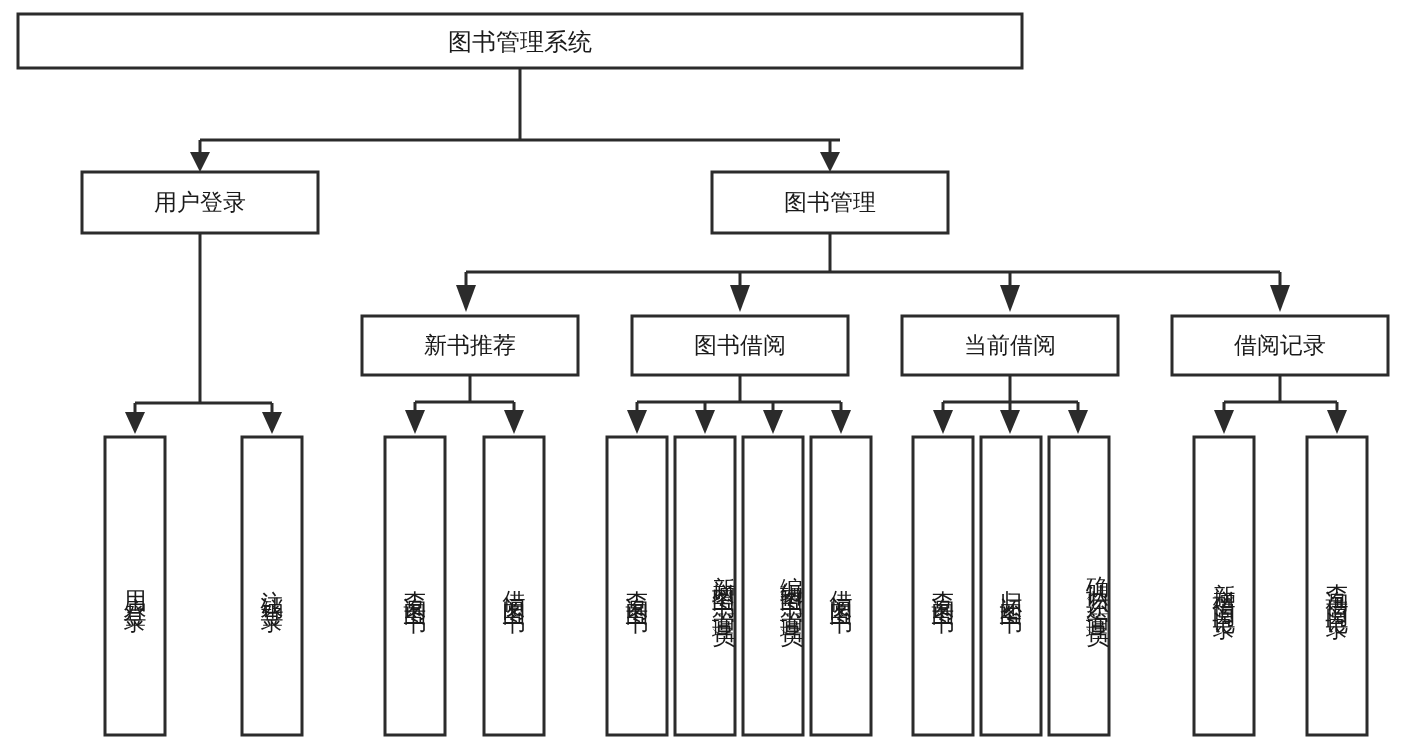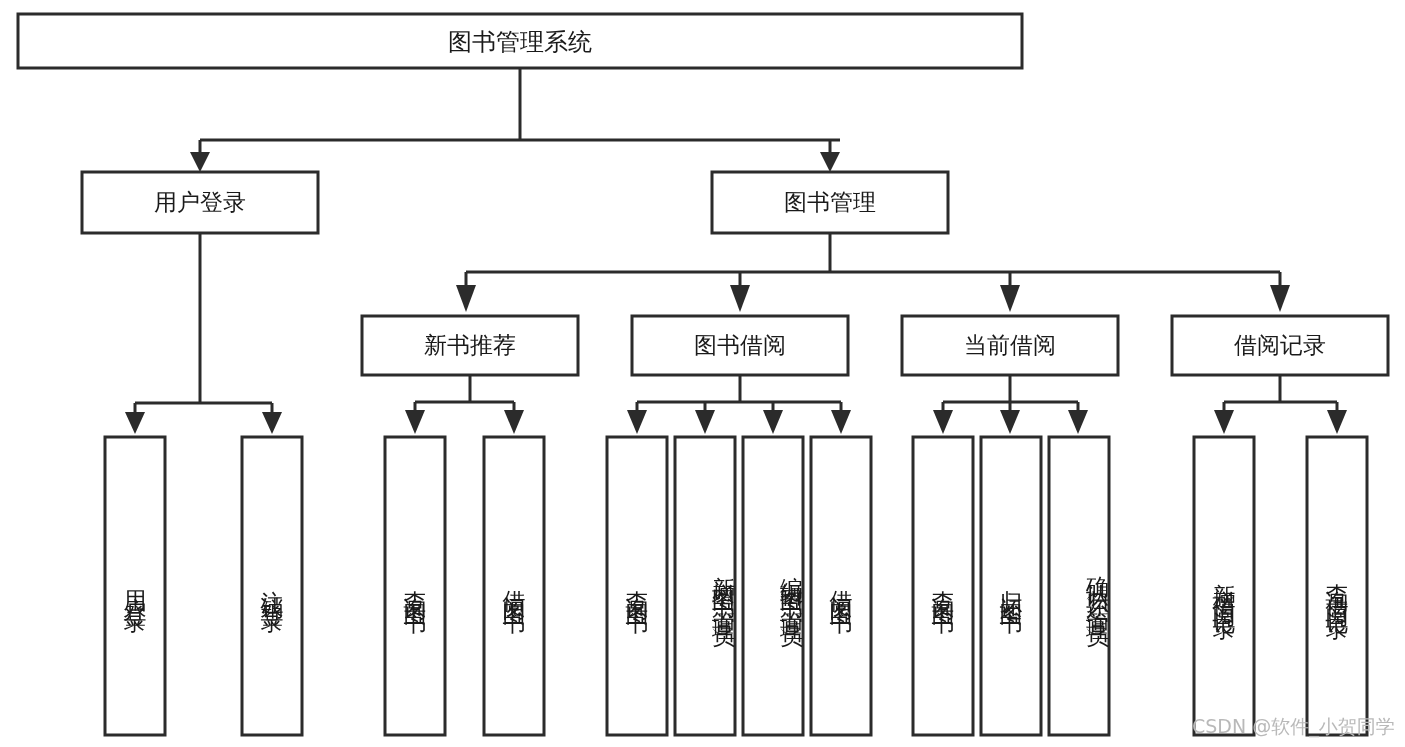--- a/index.html
+++ b/index.html
@@ -230,14 +230,13 @@
   <div class="leaf-label" style="left:743px; top:443px; width:60px; height:292px; align-items:flex-start;">编辑图书（管理员）</div>
   <div class="leaf-label" style="left:811px; top:437px; width:60px; height:298px;">借阅图书</div>
 
   <div class="leaf-label" style="left:913px; top:437px; width:60px; height:298px;">查询图书</div>
   <div class="leaf-label" style="left:981px; top:437px; width:60px; height:298px;">归还图书</div>
   <div class="leaf-label" style="left:1049px; top:443px; width:60px; height:292px; align-items:flex-start;">确认归还（管理员）</div>
 
   <div class="leaf-label" style="left:1194px; top:437px; width:60px; height:298px;">新增借阅记录</div>
   <div class="leaf-label" style="left:1307px; top:437px; width:60px; height:298px;">查询借阅记录</div>
 
-  <div class="watermark">CSDN @软件_小贺同学</div>
 </div>
 
 </body></html>

